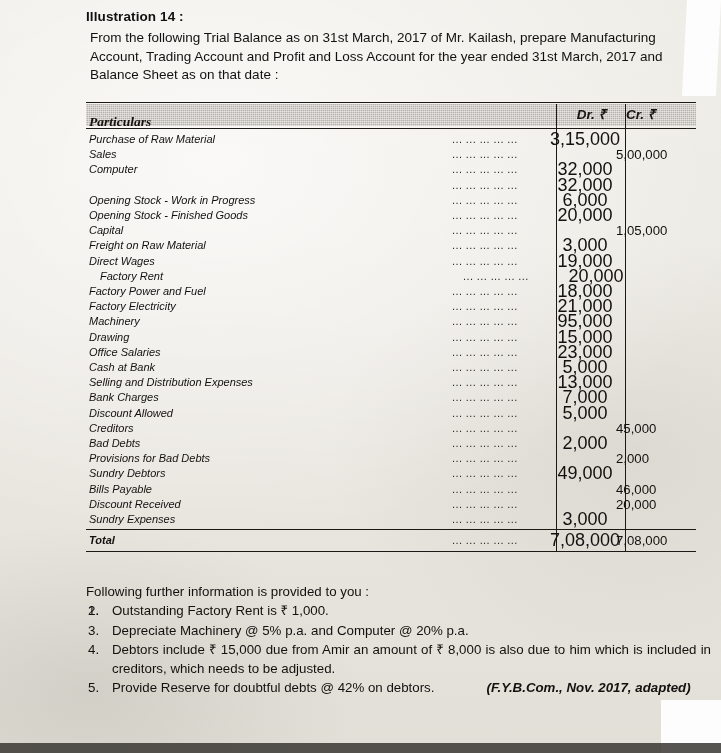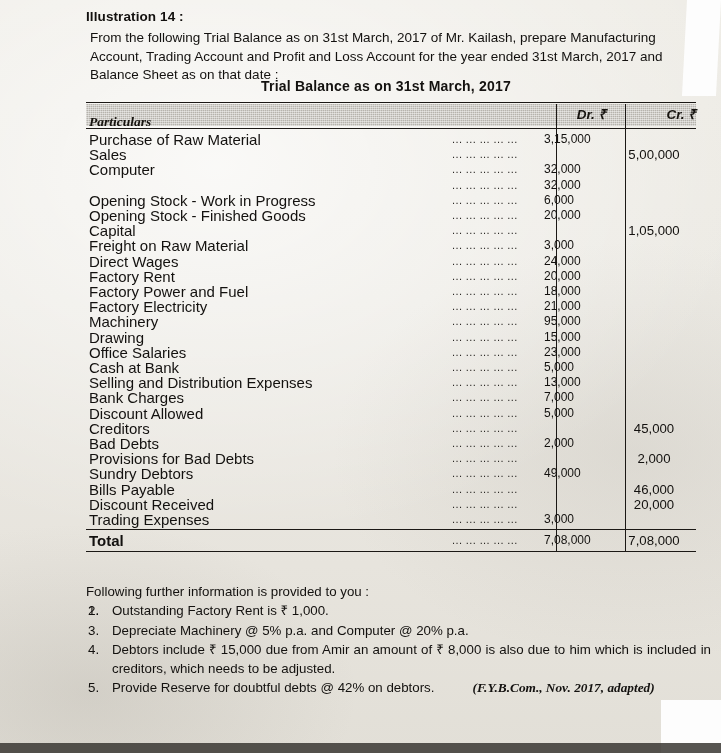--- a/index.html
+++ b/index.html
@@ -129,67 +129,68 @@
     font-style: italic;
     font-weight: bold;
     color: #16130f;
   }
   .head-particulars {
     left: 3px;
     top: 12px;
     font-family: Liberation Serif, serif;
   }
   .head-dr { left: 471px; top: 3px; width: 69px; text-align: center; }
-  .head-cr { left: 540px; top: 3px; width: 70px; text-align: right; }
+  .head-cr { left: 540px; top: 3px; width: 70px; text-align: left; }
 
   
   .vdiv {
     position: absolute;
     width: 0;
     border-left: 1.6px solid #1b1815;
   }
 
   .row {
     position: absolute;
     left: 0;
     width: 610px;
     height: 15px;
   }
   .label {
     position: absolute;
     left: 3px;
     top: 0;
-    font-size: 15px;
+    font-size: 11px;
     line-height: 15px;
     white-space: nowrap;
+    font-style: italic;
   }
   .leader {
     position: absolute;
     left: 366px;
     top: 0;
     width: 96px;
     font-size: 11px;
     line-height: 15px;
     letter-spacing: 0.4px;
     color: #2a2724;
     white-space: nowrap;
   }
   .amt-dr {
     position: absolute;
     left: 458px;
     width: 82px;
-    text-align: left;
-    font-size: 12px;
+    text-align: center;
+    font-size: 18px;
     line-height: 15px;
   }
   .amt-cr {
     position: absolute;
     left: 530px;
     width: 76px;
-    text-align: center;
+    text-align: left;
     font-size: 13.2px;
     line-height: 15px;
   }
   .total-label {
     font-weight: bold;
   }
   .total-amt {
     font-weight: normal;
   }
 
@@ -214,40 +215,38 @@
   }
   .note .num {
     position: absolute;
     left: 2px;
     top: 0;
   }
   .note-4 { text-align: justify; }
   .credit {
     font-weight: bold;
     font-style: italic;
-    margin-left: 38px;
+    margin-left: 52px;
     white-space: nowrap;
-    font-family: Liberation Serif, serif;
   }
 </style>
 </head>
 <body>
 
 <div id="page">
   <div id="paper"></div>
   <div id="edge-right"></div>
   <div id="edge-bottom-right"></div>
   <div id="edge-bottom"></div>
 
   <div class="content">
 
     <div class="intro">
       <p class="intro-title">Illustration 14 :</p>
       <p class="intro-body">From the following Trial Balance as on 31st March, 2017 of Mr. Kailash, prepare Manufacturing Account, Trading Account and Profit and Loss Account for the year ended 31st March, 2017 and Balance Sheet as on that date :</p>
-      <div class="subtitle">Trial Balance as on 31st March, 2017</div>
     </div>
 
     <div class="tbl">
       <div class="rule" style="top:0px;"></div>
       <div class="head-band"></div>
 
       <div class="head-cell head-particulars">Particulars</div>
       <div class="head-cell head-dr">Dr. ₹</div>
       <div class="head-cell head-cr">Cr. ₹</div>
 
@@ -300,24 +299,24 @@
           </div>
           <div class="row" style="top: 136.4px;">
             <span class="label">Freight on Raw Material</span>
             <span class="leader">... ... ... ... ...</span>
             <span class="amt-dr">3,000</span>
             <span class="amt-cr"></span>
           </div>
           <div class="row" style="top: 151.6px;">
             <span class="label">Direct Wages</span>
             <span class="leader">... ... ... ... ...</span>
-            <span class="amt-dr">24,000</span>
-            <span class="amt-cr"></span>
-          </div>
-          <div class="row" style="top: 166.8px;">
+            <span class="amt-dr">19,000</span>
+            <span class="amt-cr"></span>
+          </div>
+          <div class="row" style="top: 166.8px; margin-left: 11px;">
             <span class="label">Factory Rent</span>
             <span class="leader">... ... ... ... ...</span>
             <span class="amt-dr">20,000</span>
             <span class="amt-cr"></span>
           </div>
           <div class="row" style="top: 182px;">
             <span class="label">Factory Power and Fuel</span>
             <span class="leader">... ... ... ... ...</span>
             <span class="amt-dr">18,000</span>
             <span class="amt-cr"></span>
@@ -400,21 +399,21 @@
             <span class="amt-dr"></span>
             <span class="amt-cr">46,000</span>
           </div>
           <div class="row" style="top: 394.8px;">
             <span class="label">Discount Received</span>
             <span class="leader">... ... ... ... ...</span>
             <span class="amt-dr"></span>
             <span class="amt-cr">20,000</span>
           </div>
           <div class="row" style="top: 410px;">
-            <span class="label">Trading Expenses</span>
+            <span class="label">Sundry Expenses</span>
             <span class="leader">... ... ... ... ...</span>
             <span class="amt-dr">3,000</span>
             <span class="amt-cr"></span>
           </div>
           <div class="row" style="top: 431.2px;">
             <span class="label total-label">Total</span>
             <span class="leader">... ... ... ... ...</span>
             <span class="amt-dr total-amt">7,08,000</span>
             <span class="amt-cr total-amt">7,08,000</span>
           </div>

